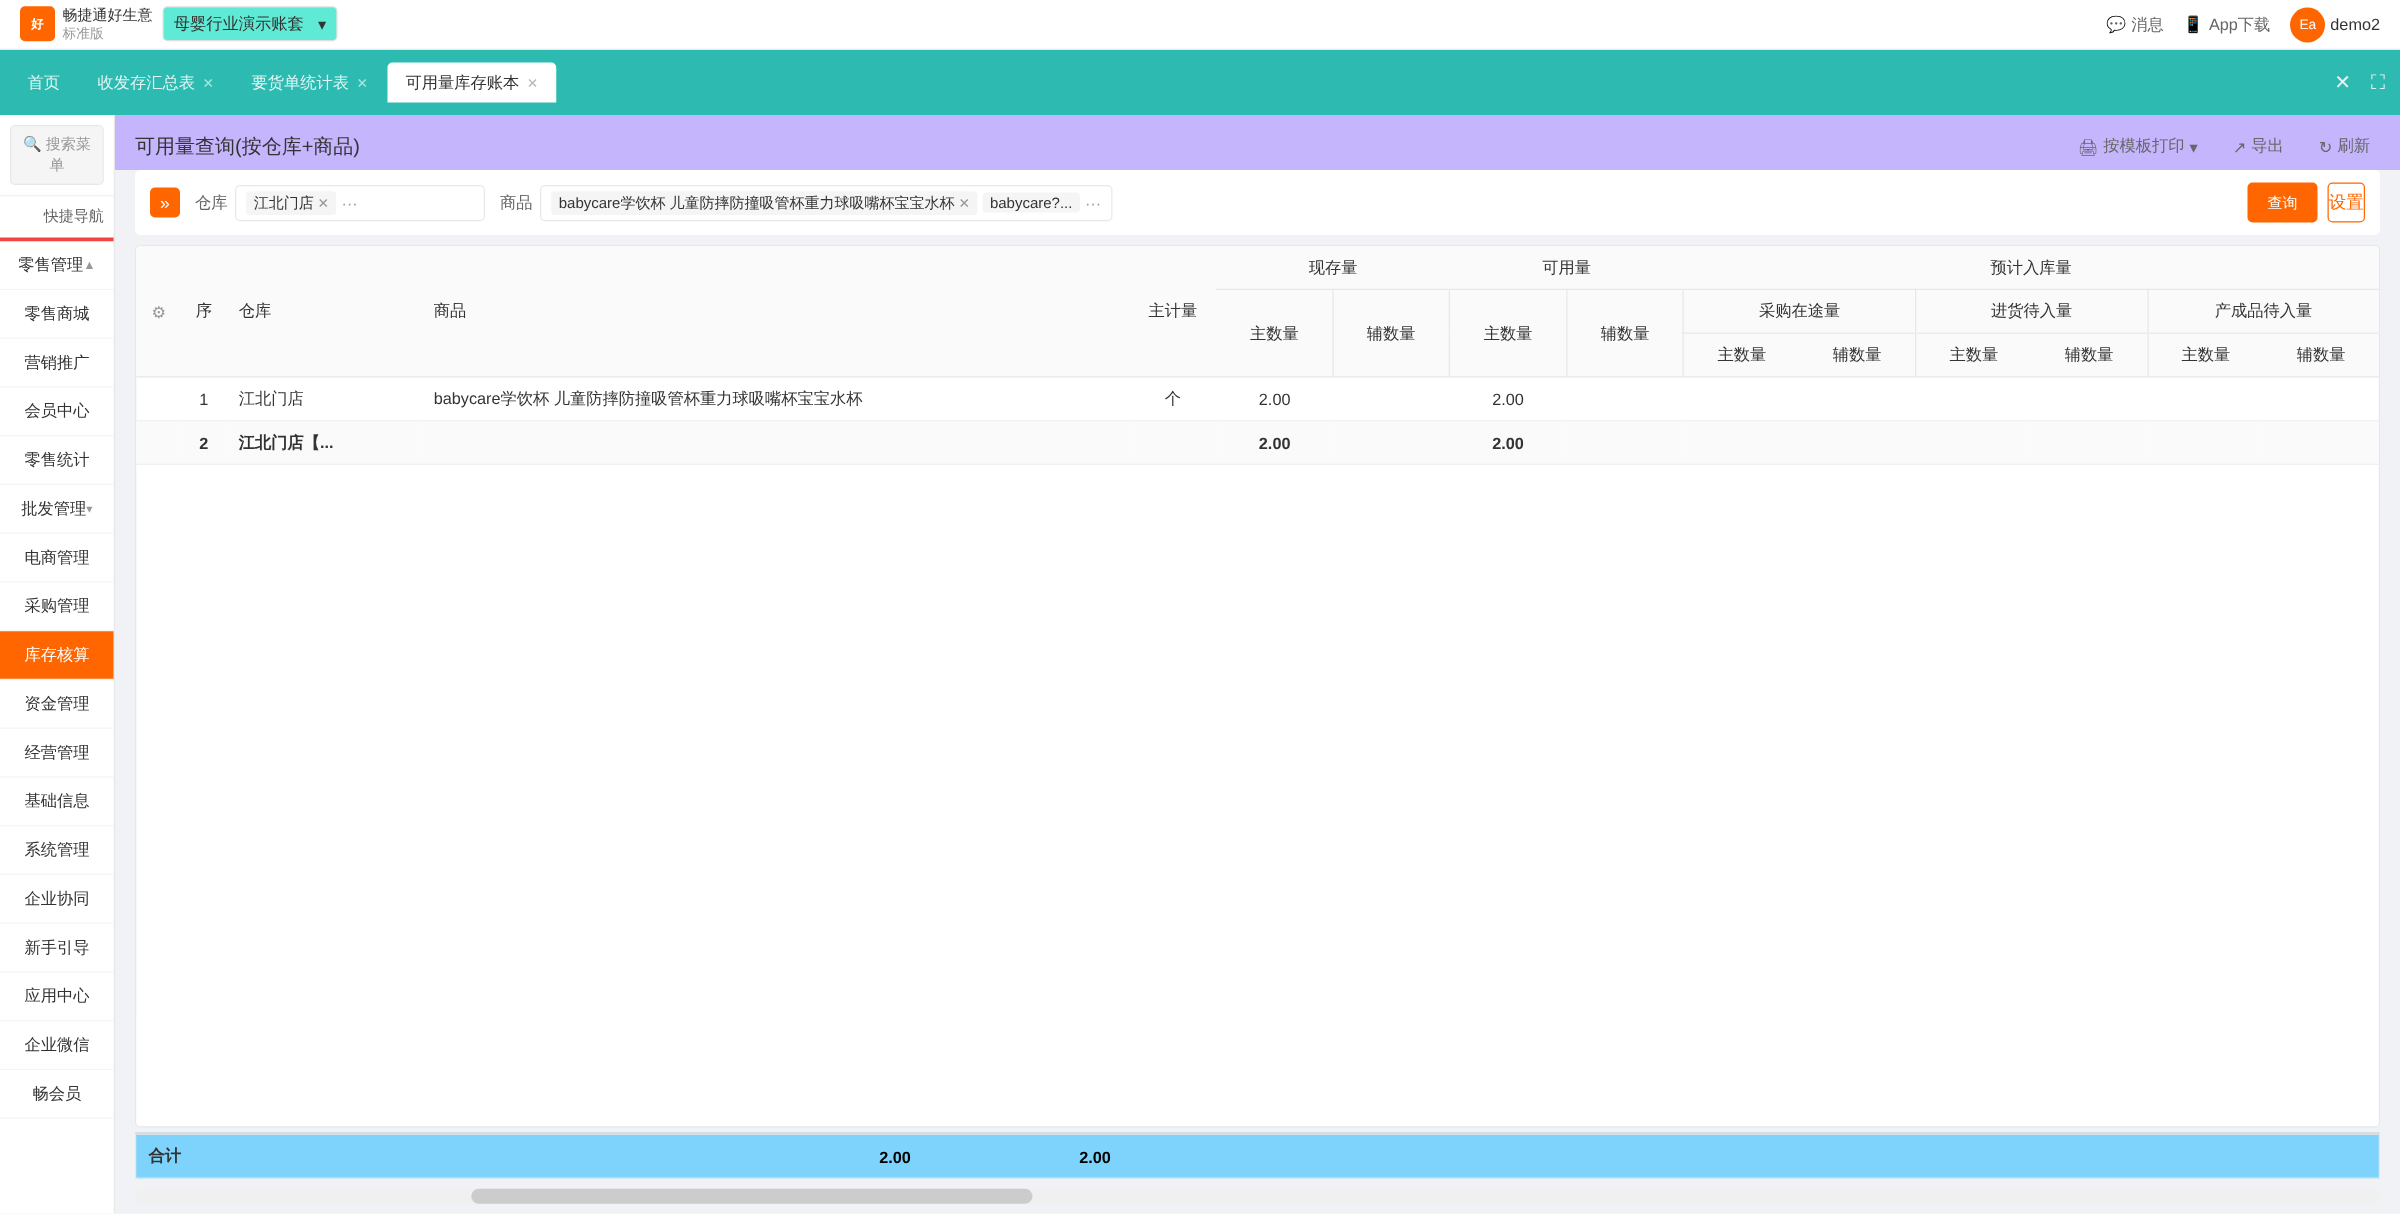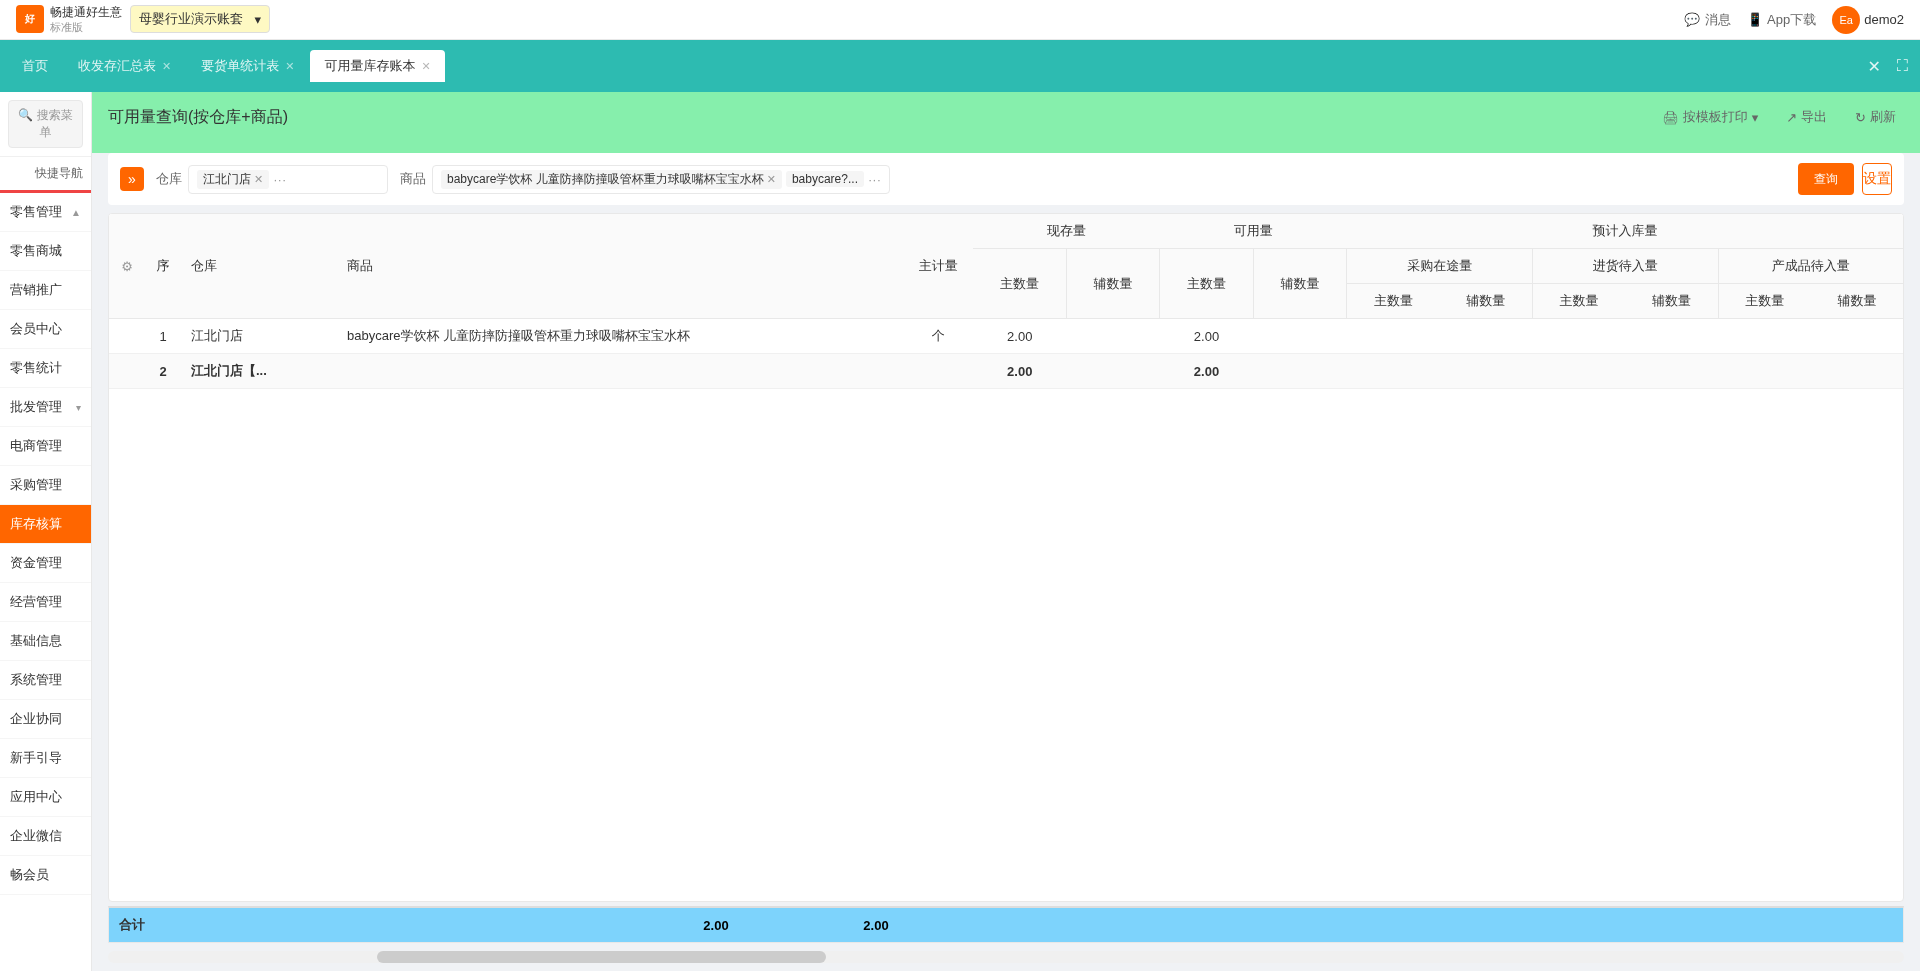--- a/index.html
+++ b/index.html
@@ -14,21 +14,21 @@
       justify-content: space-between;
       padding: 0 16px;
       border-bottom: 1px solid #e8e8e8;
       flex-shrink: 0;
     }
     .top-bar-left { display: flex; align-items: center; gap: 8px; }
     .logo-area { display: flex; align-items: center; gap: 6px; }
     .logo-icon { width: 28px; height: 28px; background: #ff6600; border-radius: 4px; display: flex; align-items: center; justify-content: center; color: white; font-size: 10px; font-weight: bold; }
     .logo-text { font-size: 12px; color: #333; line-height: 1.3; }
     .logo-text .sub { color: #999; font-size: 11px; }
-    .industry-select { display: flex; align-items: center; gap: 4px; font-size: 13px; color: #333; cursor: pointer; padding: 4px 8px; border: 1px solid #ddd; border-radius: 4px; background: #fef9c3; min-width: 140px; justify-content: space-between; }
+    .industry-select { display: flex; align-items: center; gap: 4px; font-size: 13px; color: #333; cursor: pointer; padding: 4px 8px; border: 1px solid #ddd; border-radius: 4px; background: #5eead4; min-width: 140px; justify-content: space-between; }
     .top-bar-right { display: flex; align-items: center; gap: 16px; }
     .top-bar-action { display: flex; align-items: center; gap: 4px; color: #666; cursor: pointer; font-size: 13px; }
     .user-avatar { width: 28px; height: 28px; border-radius: 50%; background: #ff6600; display: flex; align-items: center; justify-content: center; color: white; font-size: 11px; overflow: hidden; }
     .user-name { color: #333; font-size: 13px; cursor: pointer; }
 
     
     .nav-tabs {
       height: 52px;
       background: #2dbbb1;
       display: flex;
@@ -88,43 +88,43 @@
       padding: 8px;
       text-align: right;
       color: #666;
       font-size: 12px;
       cursor: pointer;
       border-bottom: 3px solid #ef4444;
     }
     .sidebar-item {
       display: flex;
       align-items: center;
-      justify-content: space-between;
+      justify-content: center;
       padding: 10px 10px;
       cursor: pointer;
       color: #333;
       font-size: 13px;
       border-bottom: 1px solid #f5f5f5;
     }
     .sidebar-item.active { background: #ff6600; color: white; }
     .sidebar-item .arrow { font-size: 10px; color: #999; }
 
     
     .content-area {
       flex: 1;
       overflow: auto;
       display: flex;
       flex-direction: column;
       background: #f0f2f5;
     }
 
     
     .page-header {
-      background: #86efac;
-      padding: 12px 16px 23px;
+      background: #c4b5fd;
+      padding: 12px 16px 6px;
       display: flex;
       align-items: center;
       justify-content: space-between;
       flex-shrink: 0;
       text-align: center;
     }
     .page-title { font-size: 16px; color: #333; font-weight: 500; }
     .page-actions { display: flex; align-items: center; gap: 12px; }
     .page-action-btn {
       display: flex; align-items: center; gap: 4px;

